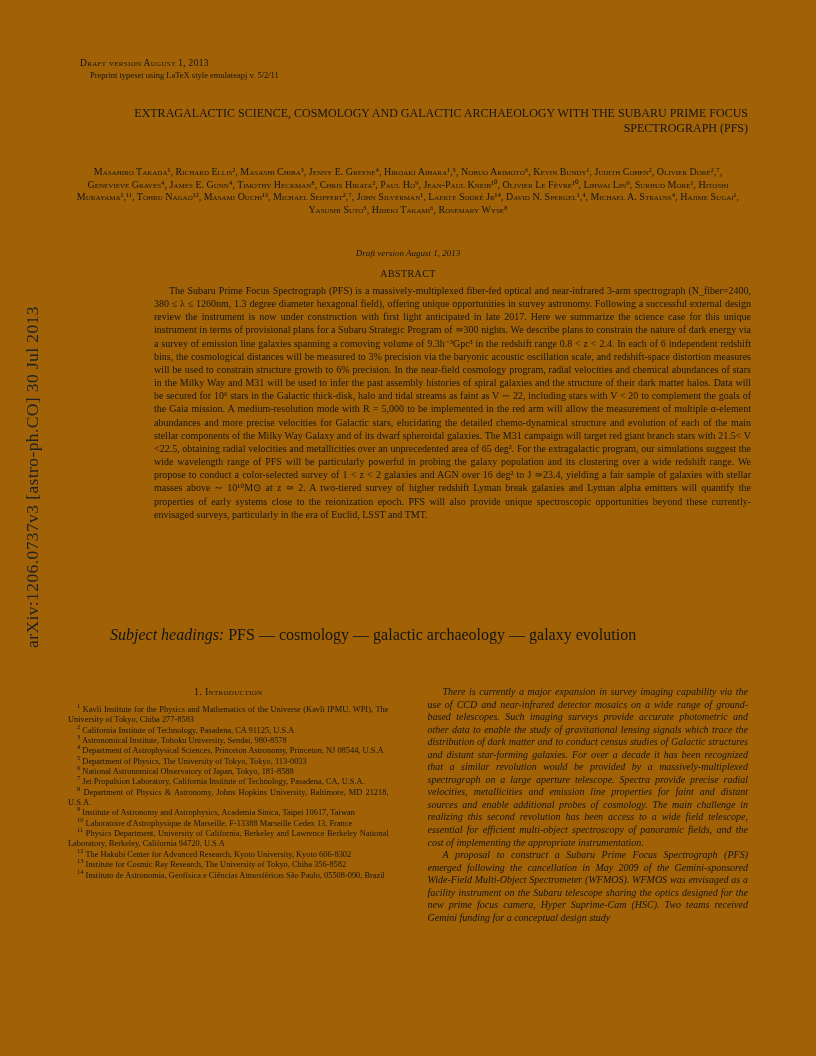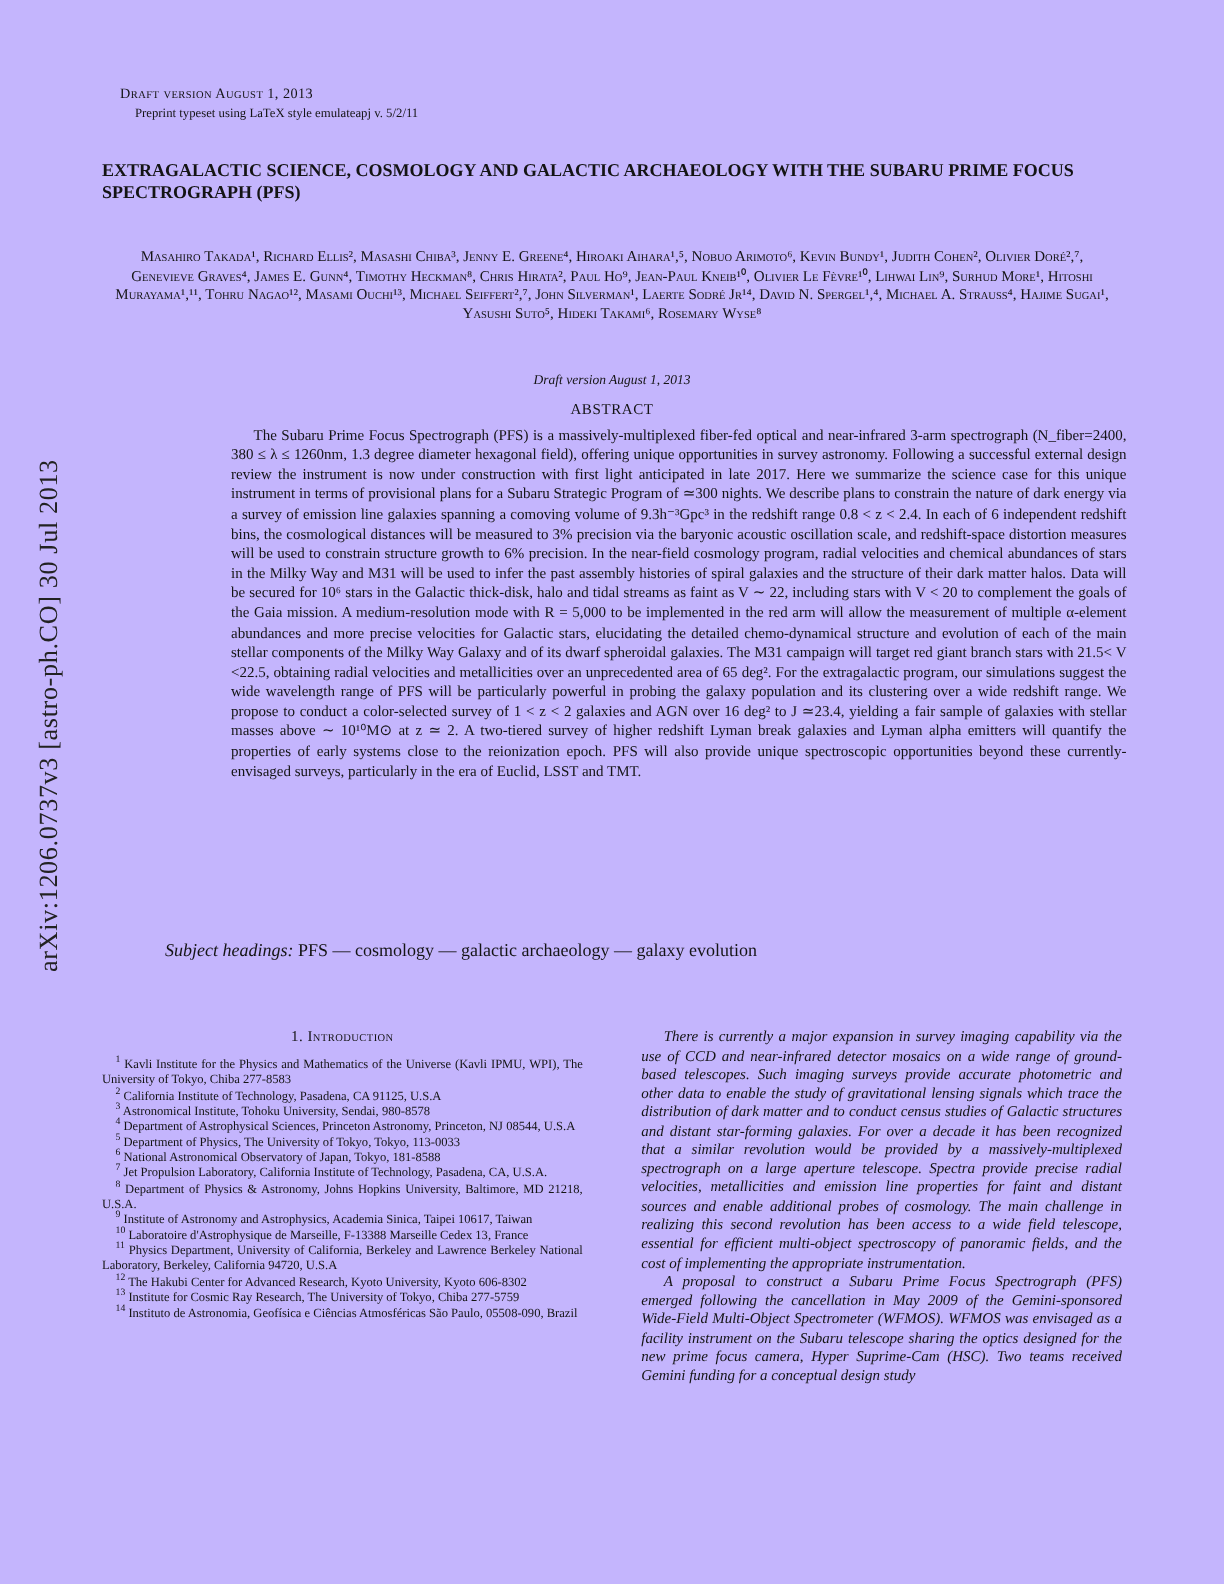--- a/index.html
+++ b/index.html
@@ -1,54 +1,54 @@
 <!DOCTYPE html>
 <html><head>
 <meta charset="utf-8">
 <style>
   html,body { margin:0; padding:0; background:#e8e8e8; }
   .page {
     position:relative; width:816px; height:1056px; margin:0 auto;
-    background:#c4b5fd; overflow:hidden;
+    background:#a16207; overflow:hidden;
     font-family:"Liberation Serif", serif; color:#141414;
   }
   
   .hdr { position:absolute; left:80px; top:58px; }
   .hdr-line1 { font-variant:small-caps; font-size:9.5px; letter-spacing:0.3px; }
   .hdr-line2 { font-size:8.5px; margin-top:2px;margin-left:10px; }
   
   .arxiv {
     position:absolute; left:22px; top:648px;
     transform:rotate(-90deg); transform-origin:left top;
     font-size:17.5px; letter-spacing:0.4px; white-space:nowrap; color:#222;
   }
   
   .title {
     position:absolute; left:68px; top:106px; width:680px;
-    text-align:left; font-size:12px; line-height:15px; font-weight:bold;
+    text-align:right; font-size:12px; line-height:15px; font-weight:normal;
   }
   .authors {
     position:absolute; left:76px; top:166px; width:664px;
     text-align:center; font-variant:small-caps; font-size:10px; line-height:12.6px;
   }
   .version-date {
     position:absolute; left:68px; top:248px; width:680px;
     text-align:center; font-style:italic; font-size:9px;
   }
   .abs-head {
     position:absolute; left:68px; top:268px; width:680px;
     text-align:center; font-size:10px; letter-spacing:0.4px;
   }
   .abs-text {
     position:absolute; left:110px; top:284px; width:597px;
     font-size:10px; line-height:13.15px; text-align:justify; text-indent:15px;margin-left:44px;
   }
   .subject {
     position:absolute; left:110px; top:626px; width:597px;
-    font-size:12px; text-align:left;
+    font-size:16px; text-align:left;
   }
   .subject .lbl { font-style:italic; }
   
   .columns {
     position:absolute; left:68px; top:686px; width:680px;
     display:flex; gap:39px;
   }
   .col { width:328px; }
   .sec-head {
     text-align:center; font-variant:small-caps; font-size:10px;
@@ -98,21 +98,21 @@
         <p><sup>3</sup><span> Astronomical Institute, Tohoku University, Sendai, 980-8578</span></p>
         <p><sup>4</sup><span> Department of Astrophysical Sciences, Princeton Astronomy, Princeton, NJ 08544, U.S.A</span></p>
         <p><sup>5</sup><span> Department of Physics, The University of Tokyo, Tokyo, 113-0033</span></p>
         <p><sup>6</sup><span> National Astronomical Observatory of Japan, Tokyo, 181-8588</span></p>
         <p><sup>7</sup><span> Jet Propulsion Laboratory, California Institute of Technology, Pasadena, CA, U.S.A.</span></p>
         <p><sup>8</sup><span> Department of Physics &amp; Astronomy, Johns Hopkins University, Baltimore, MD 21218, U.S.A.</span></p>
         <p><sup>9</sup><span> Institute of Astronomy and Astrophysics, Academia Sinica, Taipei 10617, Taiwan</span></p>
         <p><sup>10</sup><span> Laboratoire d'Astrophysique de Marseille, F-13388 Marseille Cedex 13, France</span></p>
         <p><sup>11</sup><span> Physics Department, University of California, Berkeley and Lawrence Berkeley National Laboratory, Berkeley, California 94720, U.S.A</span></p>
         <p><sup>12</sup><span> The Hakubi Center for Advanced Research, Kyoto University, Kyoto 606-8302</span></p>
-        <p><sup>13</sup><span> Institute for Cosmic Ray Research, The University of Tokyo, Chiba 277-5759</span></p>
+        <p><sup>13</sup><span> Institute for Cosmic Ray Research, The University of Tokyo, Chiba 356-8582</span></p>
         <p><sup>14</sup><span> Instituto de Astronomia, Geofísica e Ciências Atmosféricas São Paulo, 05508-090, Brazil</span></p>
       </div>
     </div>
 
     <div class="col">
       <p class="body-par">There is currently a major expansion in survey imaging capability via the use of CCD and near-infrared detector mosaics on a wide range of ground-based telescopes. Such imaging surveys provide accurate photometric and other data to enable the study of gravitational lensing signals which trace the distribution of dark matter and to conduct census studies of Galactic structures and distant star-forming galaxies. For over a decade it has been recognized that a similar revolution would be provided by a massively-multiplexed spectrograph on a large aperture telescope. Spectra provide precise radial velocities, metallicities and emission line properties for faint and distant sources and enable additional probes of cosmology. The main challenge in realizing this second revolution has been access to a wide field telescope, essential for efficient multi-object spectroscopy of panoramic fields, and the cost of implementing the appropriate instrumentation.</p>
       <p class="body-par">A proposal to construct a Subaru Prime Focus Spectrograph (PFS) emerged following the cancellation in May 2009 of the Gemini-sponsored Wide-Field Multi-Object Spectrometer (WFMOS). WFMOS was envisaged as a facility instrument on the Subaru telescope sharing the optics designed for the new prime focus camera, Hyper Suprime-Cam (HSC). Two teams received Gemini funding for a conceptual design study</p>
     </div>
 
   </div>

